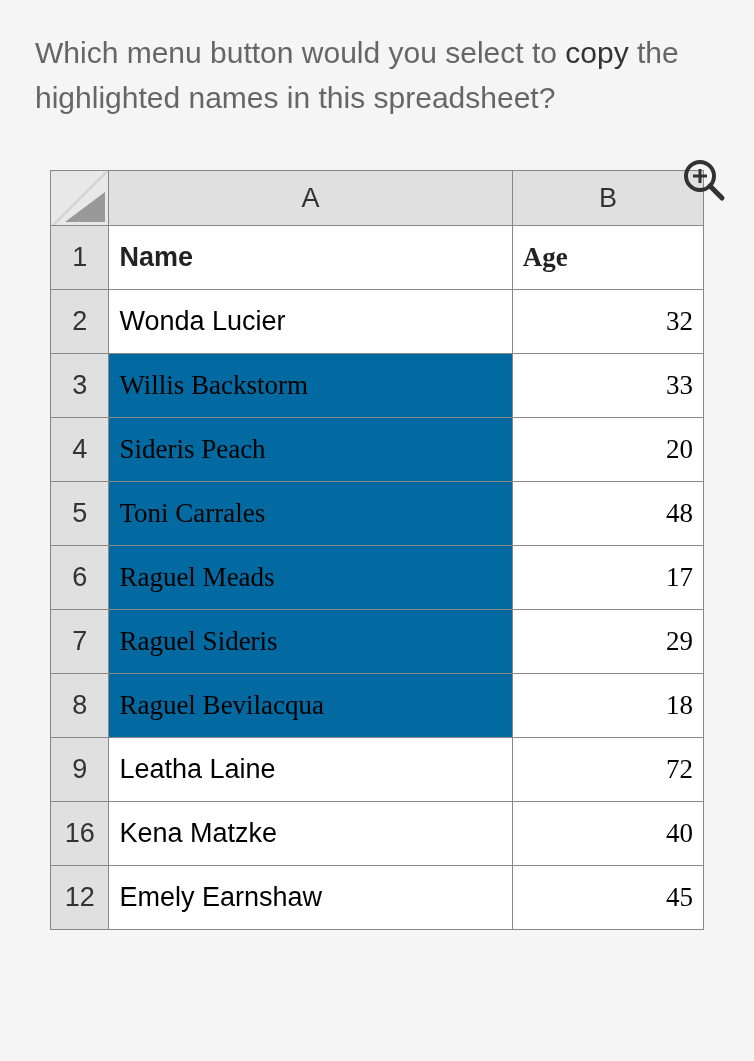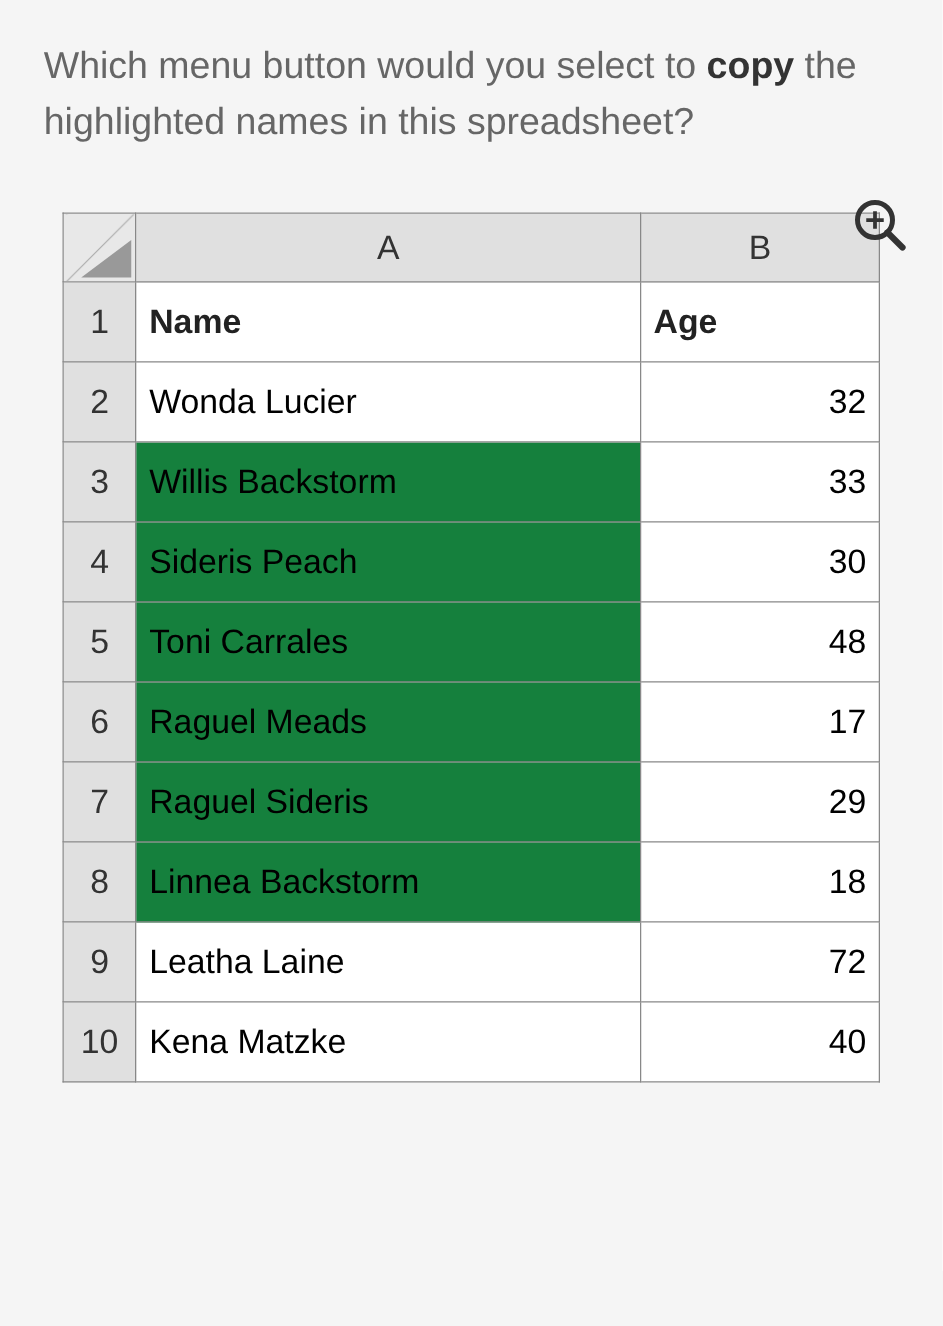--- a/index.html
+++ b/index.html
@@ -20,21 +20,21 @@
     .question {
       font-size: 30px;
       color: #666;
       line-height: 1.5;
       margin-bottom: 40px;
       padding: 10px 15px;
     }
     
     .question .bold {
       color: #333;
-      font-weight: bold;
+      font-weight: normal;
     }
     
     .spreadsheet-container {
       position: relative;
       margin: 0 30px;
     }
     
     .zoom-icon {
       position: absolute;
       right: -22px;
@@ -98,29 +98,31 @@
     
     .cell-a {
       padding: 16px 10px;
       width: 380px;
     }
     
     .cell-b {
       padding: 12px 10px;
       text-align: right;
       width: 180px;
+      font-family: Liberation Serif, serif;
     }
     
     .header-cell {
       font-weight: bold;
       color: #222;
     }
     
     .highlighted {
-      background: #15803d;
+      background: #0369a1;
+      font-family: Liberation Serif, serif;
     }
     
     .col-a {
       width: 380px;
     }
     
     .col-b {
       width: 180px;
     }
   </style>
@@ -164,47 +166,52 @@
           <td class="cell-b">32</td>
         </tr>
         <tr>
           <td class="row-header">3</td>
           <td class="cell-a highlighted">Willis Backstorm</td>
           <td class="cell-b">33</td>
         </tr>
         <tr>
           <td class="row-header">4</td>
           <td class="cell-a highlighted">Sideris Peach</td>
-          <td class="cell-b">30</td>
+          <td class="cell-b">20</td>
         </tr>
         <tr>
           <td class="row-header">5</td>
           <td class="cell-a highlighted">Toni Carrales</td>
           <td class="cell-b">48</td>
         </tr>
         <tr>
           <td class="row-header">6</td>
           <td class="cell-a highlighted">Raguel Meads</td>
           <td class="cell-b">17</td>
         </tr>
         <tr>
           <td class="row-header">7</td>
           <td class="cell-a highlighted">Raguel Sideris</td>
           <td class="cell-b">29</td>
         </tr>
         <tr>
           <td class="row-header">8</td>
-          <td class="cell-a highlighted">Linnea Backstorm</td>
+          <td class="cell-a highlighted">Raguel Bevilacqua</td>
           <td class="cell-b">18</td>
         </tr>
         <tr>
           <td class="row-header">9</td>
           <td class="cell-a">Leatha Laine</td>
           <td class="cell-b">72</td>
         </tr>
         <tr>
-          <td class="row-header">10</td>
+          <td class="row-header">16</td>
           <td class="cell-a">Kena Matzke</td>
           <td class="cell-b">40</td>
+        </tr>
+        <tr>
+          <td class="row-header">12</td>
+          <td class="cell-a">Emely Earnshaw</td>
+          <td class="cell-b">45</td>
         </tr>
       </tbody>
   </table>
 </div>
 
 </body></html>

